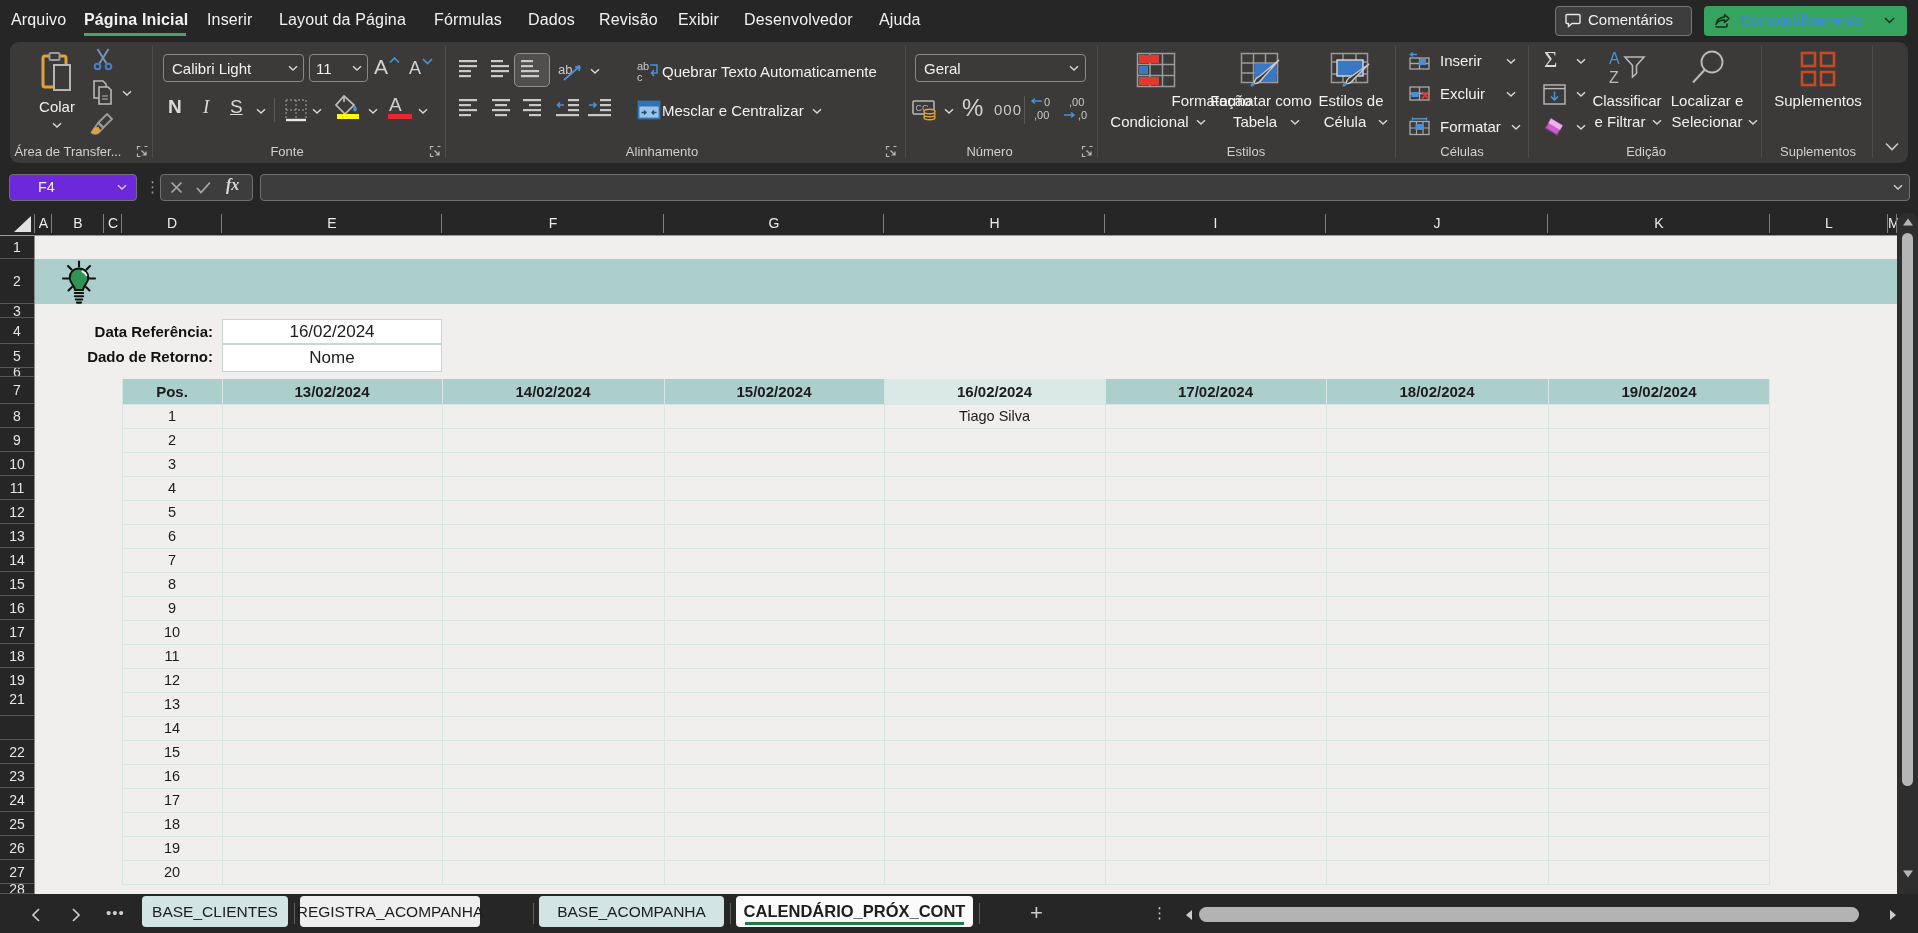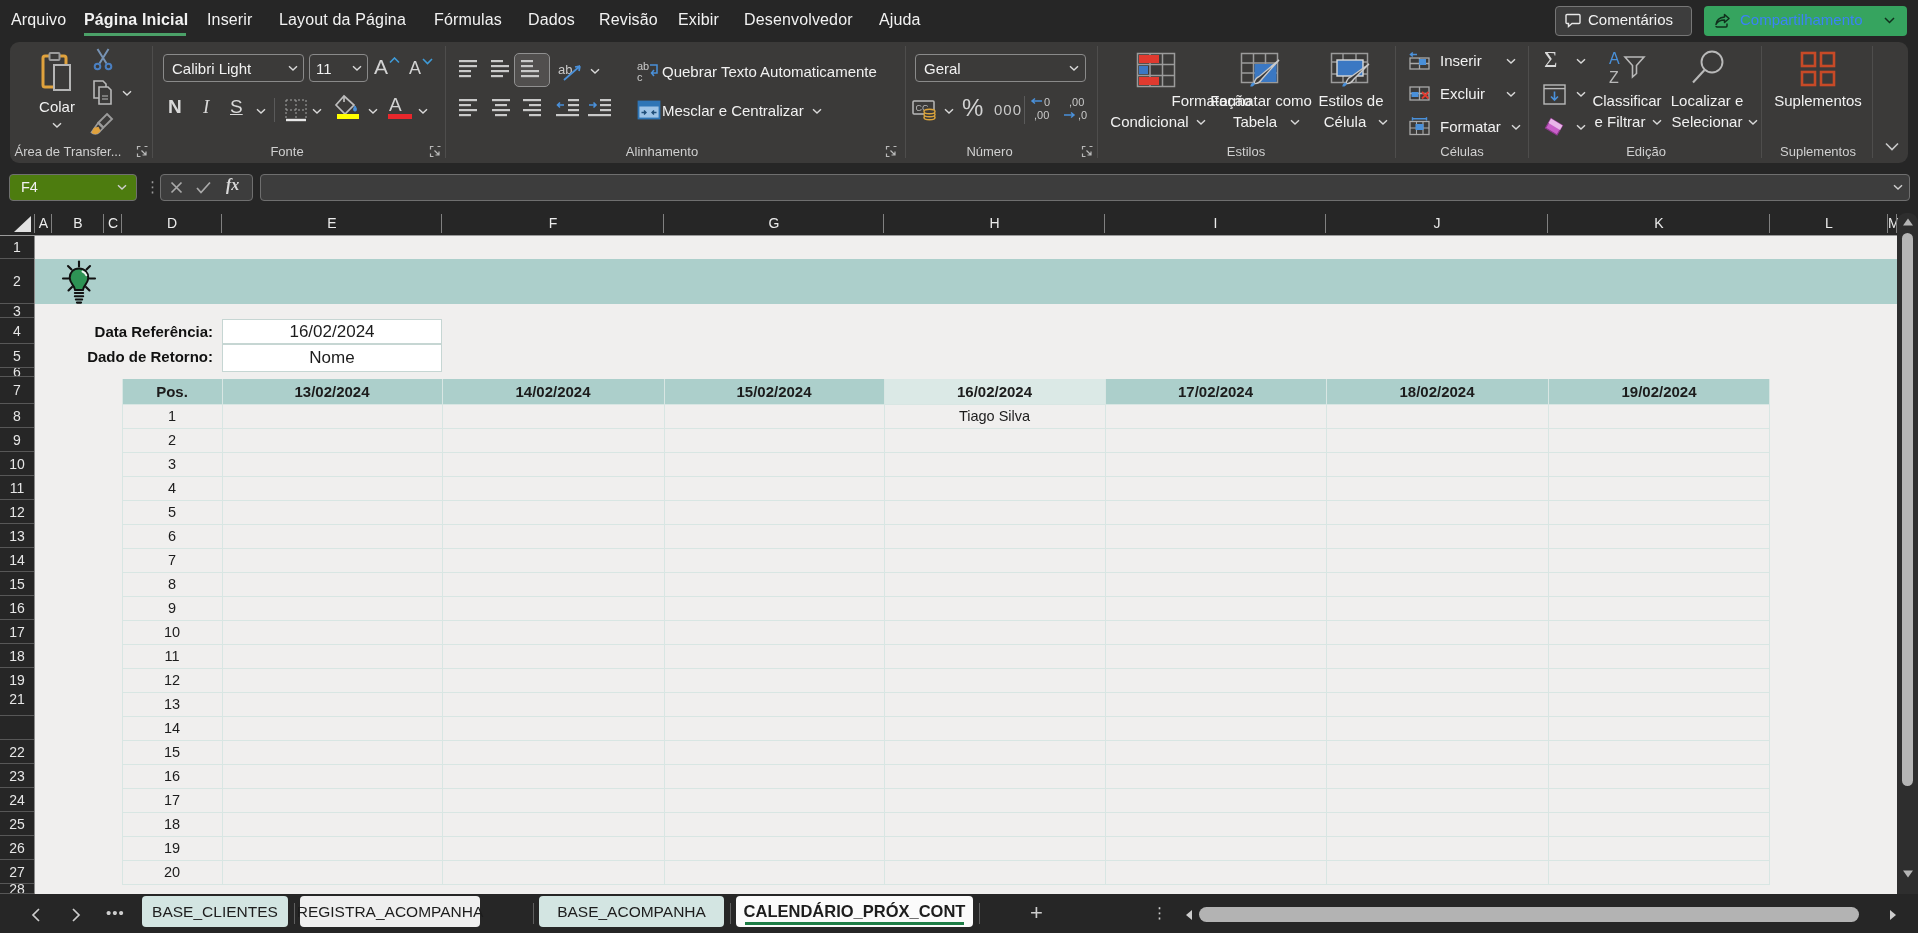--- a/index.html
+++ b/index.html
@@ -360,21 +360,21 @@
 <rect x="21" y="2" width="13" height="13" fill="none" stroke="#c74a27" stroke-width="2.6"></rect>
 <rect x="2" y="21" width="13" height="13" fill="none" stroke="#c74a27" stroke-width="2.6"></rect>
 <rect x="21" y="21" width="13" height="13" fill="none" stroke="#c74a27" stroke-width="2.6"></rect>
 </svg>
 <div class="rtxt" style="left:1763px;top:92px;width:110px;text-align:center;">Suplementos</div>
 <div class="glabel" style="left:1763px;width:110px;">Suplementos</div>
 <svg style="left:1884px;top:142px;" width="16" height="10" viewBox="0 0 16 10">
       <path d="M2 1.5 L8 7.5 L14 1.5" fill="none" stroke="#c9c9c9" stroke-width="1.6"></path>
     </svg>
 <div class="abs" style="left:0;top:164px;width:1918px;height:46px;background:#262626;"></div>
-<div class="abs" style="left:9px;top:174px;width:128px;height:27px;background:#4d7c0f;border:1px solid #6f6f6f;border-radius:4px;color:#f1f1f1;font-size:14.5px;line-height:25px;padding-left:11px;">F4</div>
+<div class="abs" style="left:9px;top:174px;width:128px;height:27px;background:#6d28d9;border:1px solid #6f6f6f;border-radius:4px;color:#f1f1f1;font-size:14.5px;line-height:25px;padding-left:28px;">F4</div>
 <svg style="left:117px;top:184px;" width="10" height="7" viewBox="0 0 10 7">
       <path d="M1 1.2 L5 5 L9 1.2" fill="none" stroke="#cfcfcf" stroke-width="1.4"></path>
     </svg>
 <div class="abs" style="left:145px;top:178px;color:#9a9a9a;font-size:15px;">⋮</div>
 <div class="abs" style="left:160px;top:174px;width:93px;height:27px;background:#3d3d3d;border:1px solid #6f6f6f;border-radius:4px;"></div>
 <svg style="left:170px;top:181px;" width="13" height="13" viewBox="0 0 13 13">
       <path d="M1.5 1.5 L11.5 11.5 M11.5 1.5 L1.5 11.5" stroke="#a9a9a9" stroke-width="1.7"></path>
     </svg>
 <svg style="left:196px;top:181px;" width="15" height="13" viewBox="0 0 15 13">
       <path d="M1 7 L5 11.5 L14 1.5" fill="none" stroke="#a9a9a9" stroke-width="1.7"></path>

